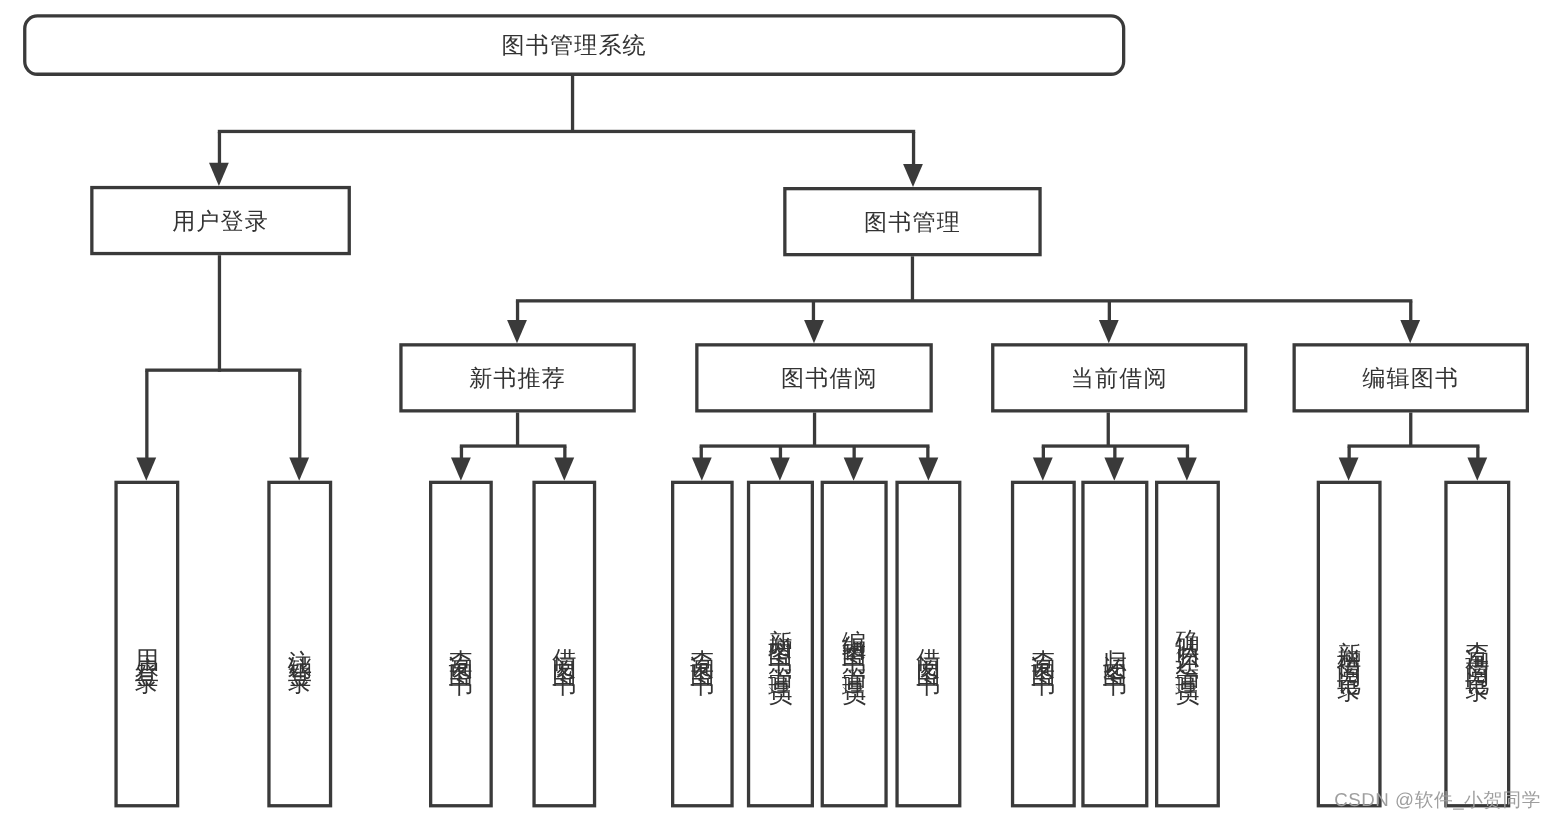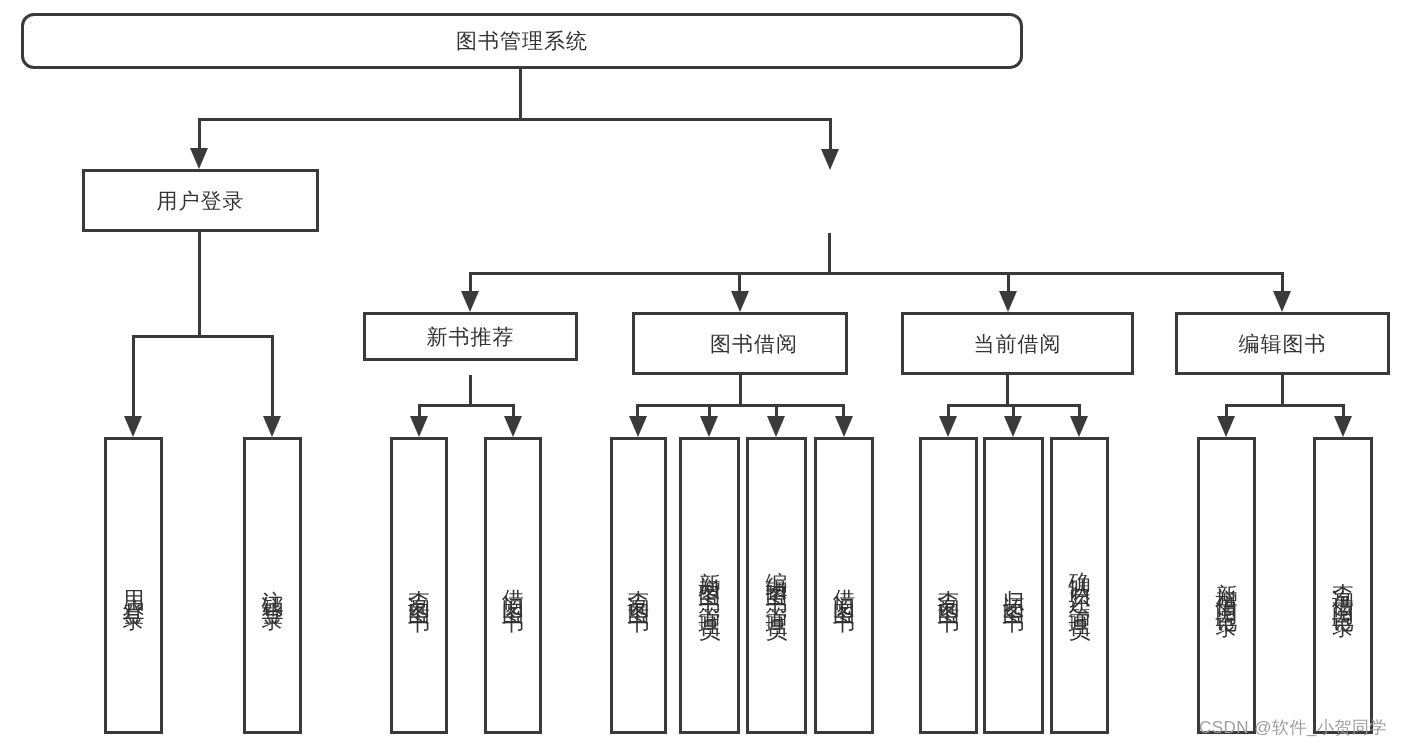--- a/index.html
+++ b/index.html
@@ -68,40 +68,43 @@
   <div class="vl" style="left:519px; top:69px; height:51px;"></div>
   <div class="hl" style="left:198px; top:118px; width:634px;"></div>
   <div class="vl" style="left:198px; top:120px; height:30px;"></div>
   <div class="vl" style="left:829px; top:120px; height:31px;"></div>
   <div class="arr" style="left:190px; top:148px;"></div>
   <div class="arr" style="left:821px; top:149px;"></div>
 
   <div class="box" style="left:82px; top:169px; width:237px; height:63px;">
     <span class="label">用户登录</span>
   </div>
+  <div class="box" style="left:712px; top:170px; width:235px; height:63px;">
+    <span class="label">图书管理</span>
+  </div>
 
   <div class="vl" style="left:198px; top:232px; height:106px;"></div>
   <div class="hl" style="left:132px; top:335px; width:142px;"></div>
   <div class="vl" style="left:132px; top:337px; height:81px;"></div>
   <div class="vl" style="left:271px; top:337px; height:81px;"></div>
   <div class="arr" style="left:124px; top:416px;"></div>
   <div class="arr" style="left:263px; top:416px;"></div>
 
   <div class="vl" style="left:828px; top:233px; height:41px;"></div>
   <div class="hl" style="left:469px; top:272px; width:815px;"></div>
   <div class="vl" style="left:469px; top:274px; height:19px;"></div>
   <div class="vl" style="left:738px; top:274px; height:19px;"></div>
   <div class="vl" style="left:1007px; top:274px; height:19px;"></div>
   <div class="vl" style="left:1281px; top:274px; height:19px;"></div>
   <div class="arr" style="left:461px; top:291px;"></div>
   <div class="arr" style="left:731px; top:291px;"></div>
   <div class="arr" style="left:999px; top:291px;"></div>
   <div class="arr" style="left:1273px; top:291px;"></div>
 
-  <div class="box" style="left:363px; top:312px; width:215px; height:49px;justify-content:center;">
+  <div class="box" style="left:363px; top:312px; width:215px; height:63px;justify-content:center;">
     <span class="label">新书推荐</span>
   </div>
   <div class="box" style="left:632px; top:312px; width:216px; height:63px;padding-left:28px;">
     <span class="label">图书借阅</span>
   </div>
   <div class="box" style="left:901px; top:312px; width:233px; height:63px;">
     <span class="label">当前借阅</span>
   </div>
   <div class="box" style="left:1175px; top:312px; width:215px; height:63px;">
     <span class="label">编辑图书</span>
@@ -178,15 +181,15 @@
     <span class="label">确认归还（管理员）</span>
   </div>
 
   <div class="box leaf" style="left:1197px; top:437px; width:59px; height:297px;">
     <span class="label">新增借阅记录</span>
   </div>
   <div class="box leaf" style="left:1313px; top:437px; width:60px; height:297px;">
     <span class="label">查询借阅记录</span>
   </div>
 
-  <div class="watermark" style="right:18px; top:716px;margin-left:20px;">CSDN @软件_小贺同学</div>
+  <div class="watermark" style="right:4px; top:716px;margin-left:20px;">CSDN @软件_小贺同学</div>
 
 </div>
 
 </body></html>

